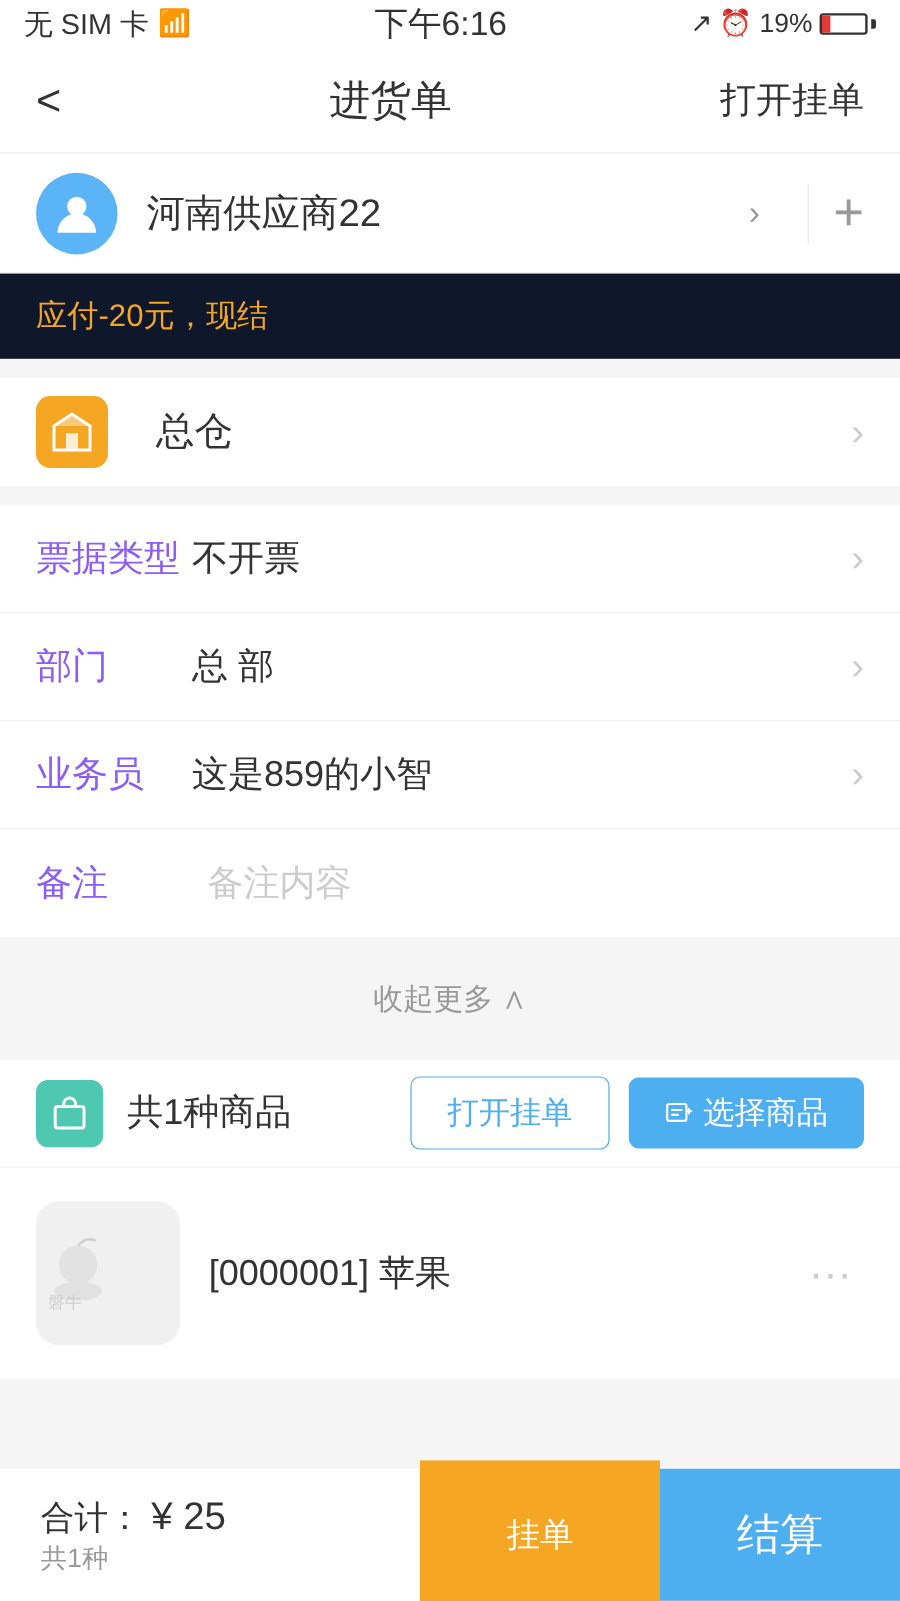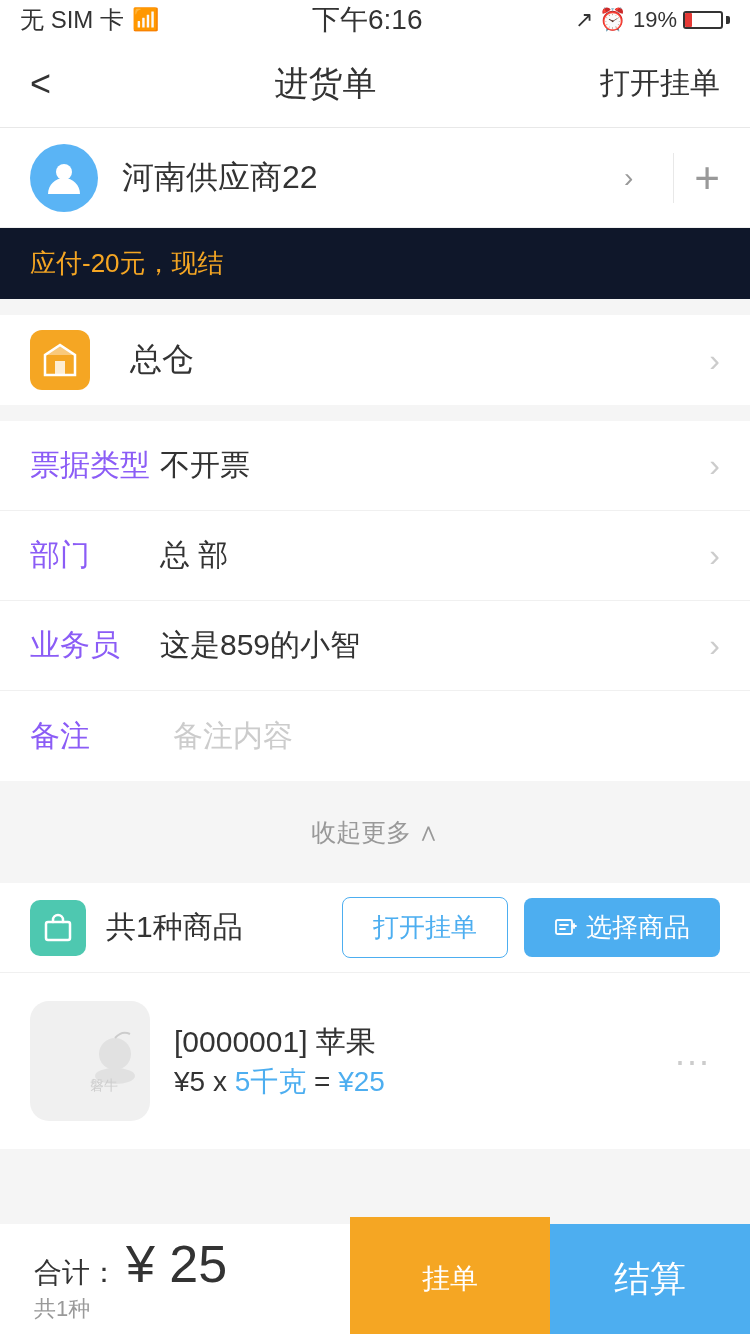--- a/index.html
+++ b/index.html
@@ -159,42 +159,42 @@
     }
 
     
     .product-item {
       background: #fff; display: flex; align-items: center;
       padding: 28px 30px; margin-bottom: 16px;
     }
     .product-thumb {
       width: 120px; height: 120px; border-radius: 19px;
       background: #f0f0f0; flex-shrink: 0; margin-right: 24px;
-      display: flex; align-items: center; justify-content: flex-end;
+      display: flex; align-items: center; justify-content: flex-start;
       overflow: hidden;
     }
     .product-thumb svg { width: 70px; height: 70px; opacity: 0.4; }
     .product-info { flex: 1; }
     .product-name { font-size: 30px; color: #333; }
     .product-price { font-size: 28px; color: #333; }
     .product-price .highlight { color: #4daef0; }
     .product-more { color: #ccc; font-size: 36px; padding: 10px; cursor: pointer; }
 
     
     .bottom-bar {
       position: fixed; bottom: 0; left: 0; width: 750px;
       height: 110px; background: #fff;
       display: flex; align-items: center;
     }
     .total-section {
       flex: 1; padding: 0 34px; display: flex; flex-direction: column; justify-content: center;
     }
     .total-main { display: flex; align-items: baseline; gap: 8px; }
     .total-label { font-size: 28px; color: #333; }
-    .total-amount { font-size: 52px; color: #333; font-weight: 500; }
+    .total-amount { font-size: 32px; color: #333; font-weight: 500; }
     .total-count { font-size: 22px; color: #999; }
     .btn-hang {
       width: 200px; height: 125px; background: #f5a623;
       color: #fff; font-size: 28px; font-weight: 500;
       border: none; cursor: pointer;
       display: flex; align-items: center; justify-content: center; text-align: right;
     }
     .btn-settle {
       width: 200px; height: 110px; background: #4daef0;
       color: #fff; font-size: 36px; font-weight: 500;
@@ -320,27 +320,20 @@
       <ellipse cx="35" cy="50" rx="20" ry="8" fill="#ccc"></ellipse>
       <path d="M35 12 Q42 4 50 8" stroke="#999" stroke-width="2" fill="none"></path>
       <text x="10" y="64" font-size="14" fill="#999" font-family="sans-serif">磐牛</text>
     </svg>
   </div>
   <div class="product-info">
     <div class="product-name">
       <span>[0000001]</span>
       <span>苹果</span>
     </div>
-    <div class="product-price">
-      <span>¥5</span>
-      <span> x </span>
-      <span class="highlight">5千克</span>
-      <span> = </span>
-      <span class="highlight">¥25</span>
-    </div>
   </div>
   <span class="product-more">···</span>
 </div>
 
 <div style="height:110px;"></div>
 
 <div class="bottom-bar">
   <div class="total-section">
     <div class="total-main">
       <span class="total-label">合计：</span>

